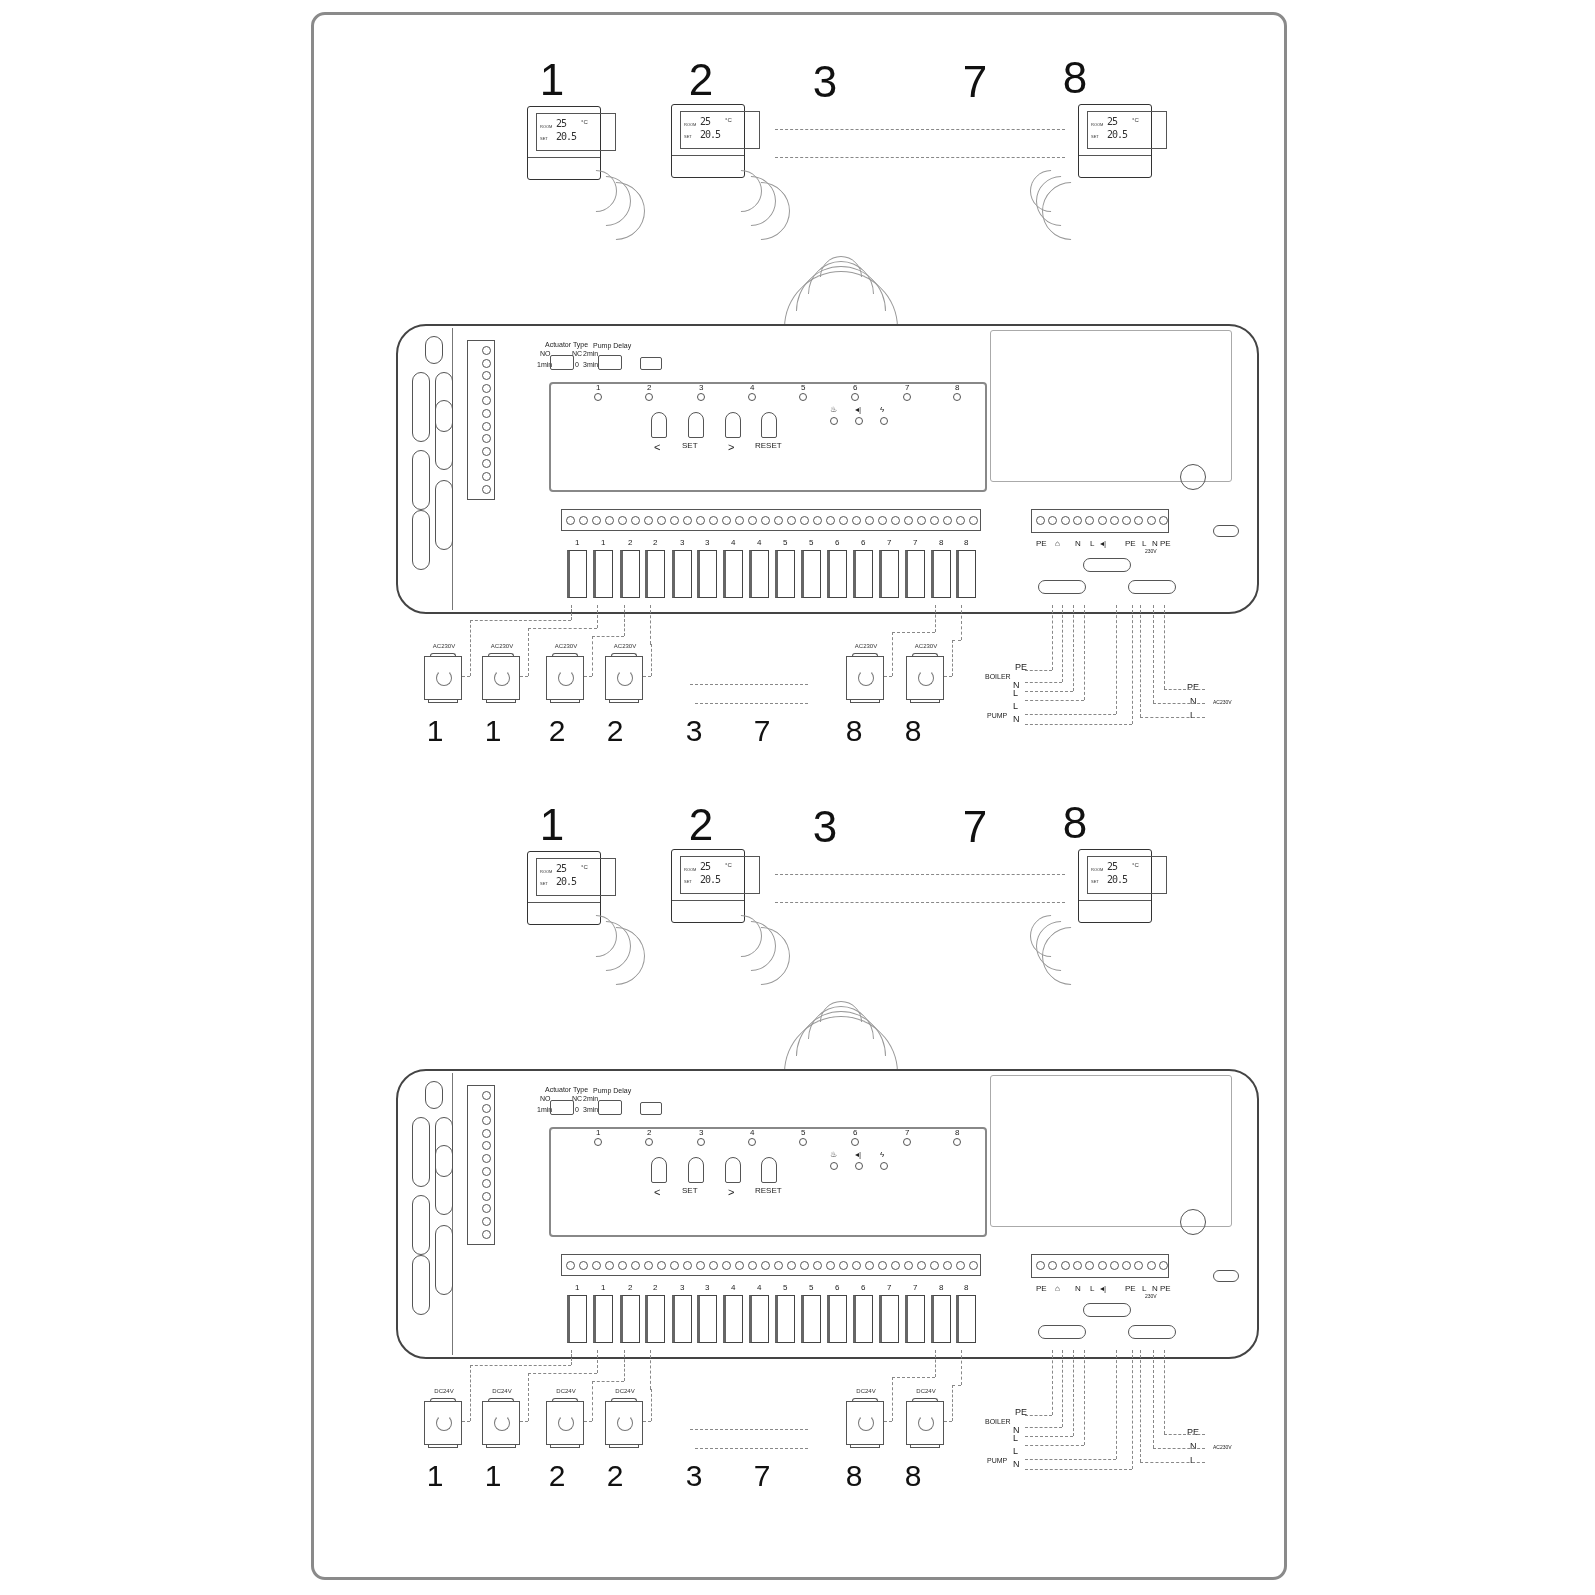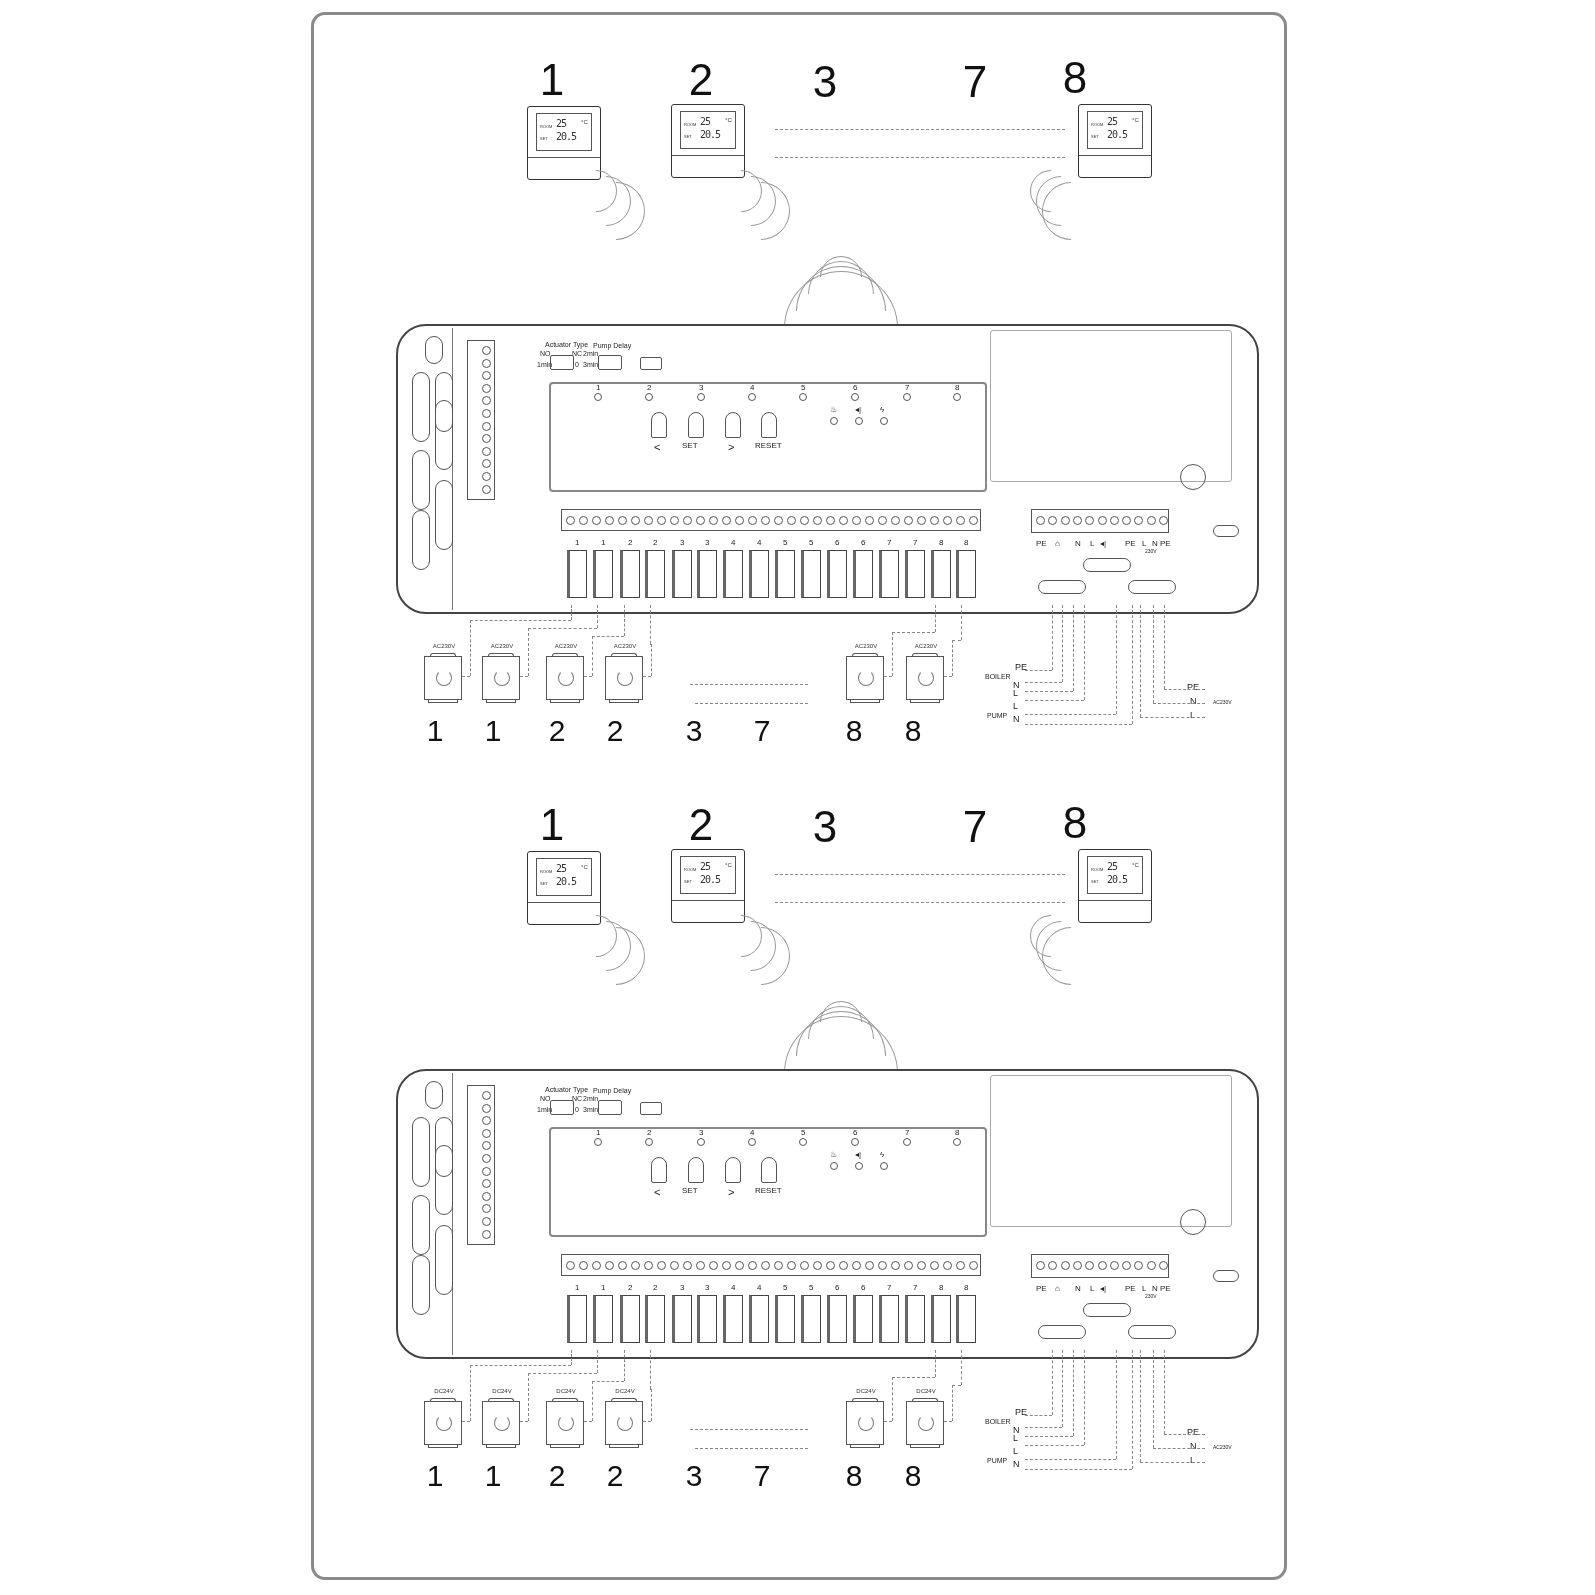--- a/index.html
+++ b/index.html
@@ -1,21 +1,21 @@
 <!DOCTYPE html>
 <html><head>
 <meta charset="utf-8">
 <style>
   html,body{margin:0;padding:0;background:#ffffff;}
   body{width:1595px;height:1595px;position:relative;overflow:hidden;font-family:"Liberation Sans",sans-serif;color:#111;}
   .frame{position:absolute;left:311px;top:12px;width:976px;height:1568px;border:3px solid #8a8a8a;border-radius:14px;box-sizing:border-box;background:#fff;}
   .section{position:absolute;left:0;width:1595px;}
   .num{position:absolute;font-size:44px;line-height:44px;font-weight:400;color:#111;text-align:center;width:40px;}
   .tstat{position:absolute;width:74px;height:74px;border:1.5px solid #333;border-radius:3px;box-sizing:border-box;background:#fff;}
-  .tstat .scr{position:absolute;left:8px;top:6px;width:56px;height:38px;border:1px solid #555;box-sizing:border-box;}
+  .tstat .scr{position:absolute;left:8px;top:6px;width:80px;height:38px;border:1px solid #555;box-sizing:border-box;}
   .tstat .bot{position:absolute;left:0;right:0;top:50px;border-top:1px solid #555;}
   .tstat .scr .r{position:absolute;font-size:4px;left:3px;color:#333;}
   .tstat .scr .big{position:absolute;font-size:10px;left:19px;color:#333;font-family:"DejaVu Sans Mono",monospace;letter-spacing:-1px;}
   .dash{position:absolute;border-top:1px dashed #888;}
   .dashv{position:absolute;border-left:1px dashed #888;}
   .ctrl{position:absolute;border:2px solid #444;border-radius:30px;box-sizing:border-box;background:#fff;}
   .lbl{position:absolute;font-size:7px;color:#222;white-space:nowrap;}
   .lbl9{position:absolute;font-size:8px;color:#222;white-space:nowrap;}
   .led{position:absolute;width:8px;height:8px;border:1px solid #555;border-radius:50%;box-sizing:border-box;}
   .btn{position:absolute;width:16px;height:26px;border:1px solid #555;border-radius:8px 8px 2px 2px;box-sizing:border-box;}

